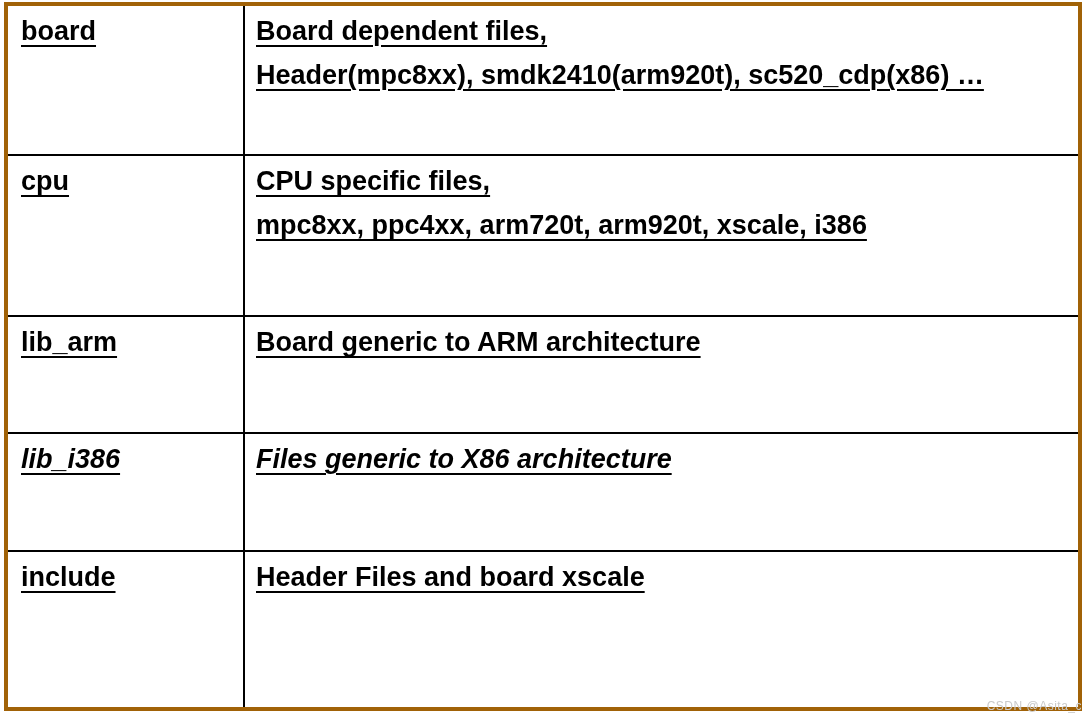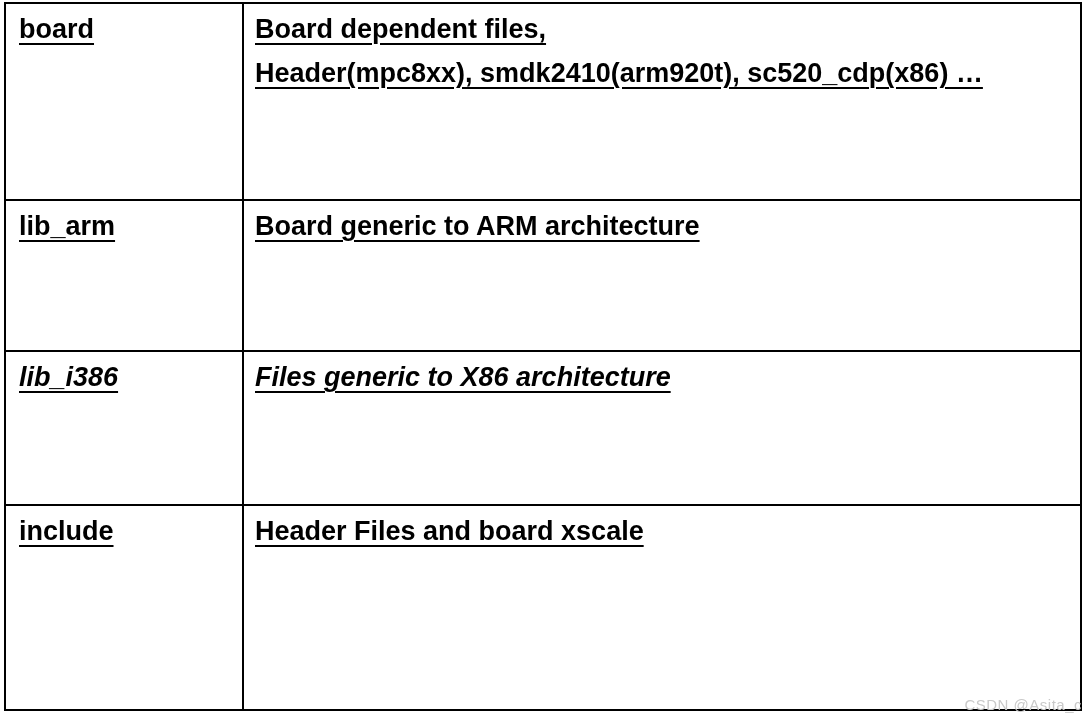--- a/index.html
+++ b/index.html
@@ -18,21 +18,21 @@
     background: #ffffff;
   }
   table.dir-table {
     position: absolute;
     left: 4px;
     top: 2px;
     width: 1078px;
     height: 709px;
     border-collapse: collapse;
     table-layout: fixed;
-    border: 1px solid #a16207;
+    border: 4px solid #a16207;
   }
   table.dir-table td {
     border: 2px solid #000000;
     vertical-align: top;
     background: #ffffff;
   }
   col.c1 { width: 238px; }
   tr.r0 { height: 134px; }
   tr.r1 { height: 143px; }
   tr.r2 { height: 107px; }
@@ -48,21 +48,21 @@
     color: #000000;
     text-decoration: underline;
     text-decoration-thickness: 2px;
     text-underline-offset: 5px;
     white-space: nowrap;
   }
   .watermark {
     position: absolute;
     right: 10px;
     bottom: 7px;
-    font-size: 15px;
+    font-size: 12px;
     font-weight: normal;
     color: #c9c9c9;
     letter-spacing: 0.5px;
     z-index: 2;
   }
 </style>
 </head>
 <body>
 
 <div class="page">
@@ -77,20 +77,29 @@
         <tr class="r0">
       <td class="dir-cell">
         <span class="cell-text">board</span>
       </td>
       <td class="desc-cell">
         <div class="line">Board dependent files,</div>
         <div class="line">Header(mpc8xx), smdk2410(arm920t), sc520_cdp(x86) …</div>
       </td>
     </tr>
 
+    <tr class="r1">
+      <td class="dir-cell">
+        <span class="cell-text">cpu</span>
+      </td>
+      <td class="desc-cell">
+        <div class="line">CPU specific files,</div>
+        <div class="line">mpc8xx, ppc4xx, arm720t, arm920t, xscale, i386</div>
+      </td>
+    </tr>
 
 
     <tr class="r3">
       <td class="dir-cell">
         <span class="cell-text">lib_arm</span>
       </td>
       <td class="desc-cell">
         <div class="line">Board generic to ARM architecture</div>
       </td>
     </tr>

